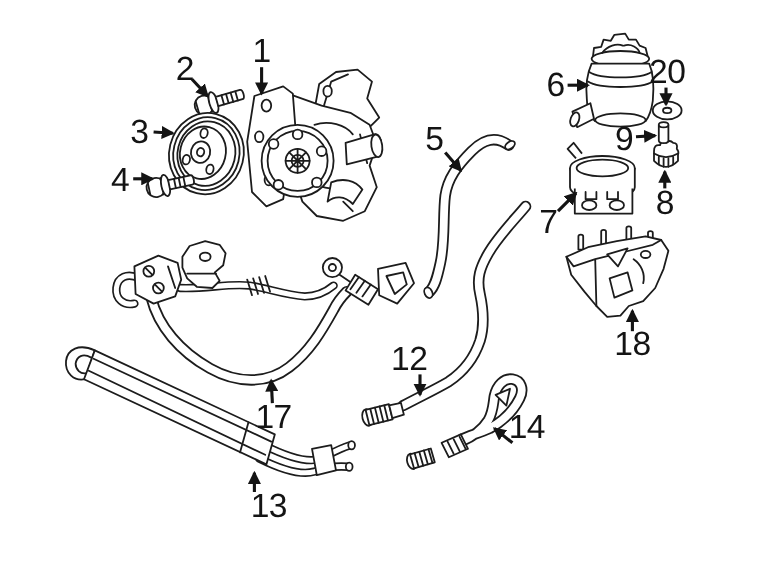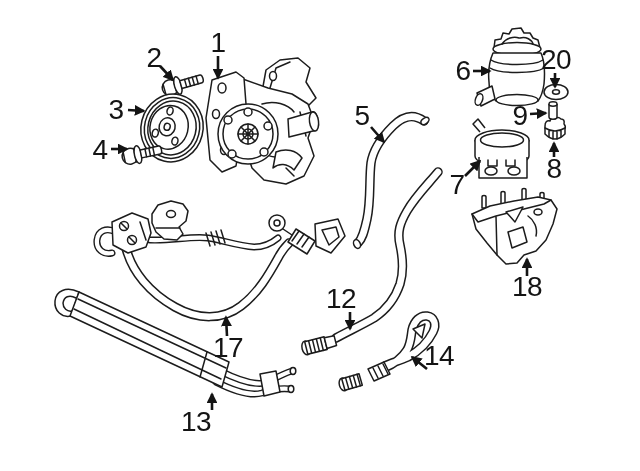--- a/index.html
+++ b/index.html
@@ -231,17 +231,17 @@
 <div class="label" style="left:116px; top:110px">3</div>
 <div class="label" style="left:100px; top:150px">4</div>
 <div class="label" style="left:362px; top:116px">5</div>
 <div class="label" style="left:463px; top:71px">6</div>
 <div class="label" style="left:457px; top:185px">7</div>
 <div class="label" style="left:554px; top:169px">8</div>
 <div class="label" style="left:520px; top:116px">9</div>
 <div class="label" style="left:556px; top:60px">20</div>
 <div class="label" style="left:527px; top:287px">18</div>
 <div class="label" style="left:341px; top:299px">12</div>
-<div class="label" style="left:196px; top:422px">13</div>
+<div class="label" style="left:224px; top:422px">13</div>
 <div class="label" style="left:439px; top:356px">14</div>
 <div class="label" style="left:228px; top:348px">17</div>
 
 </div>
 
 </body></html>

